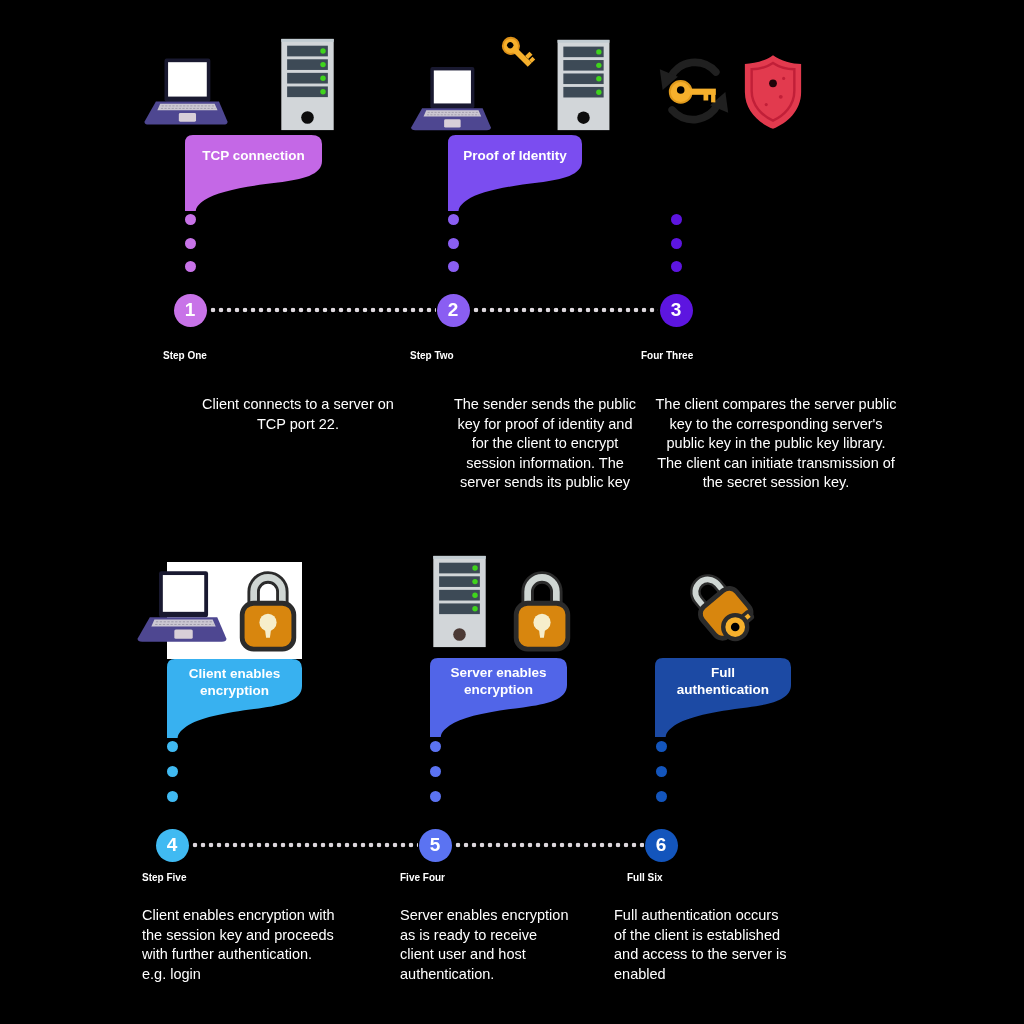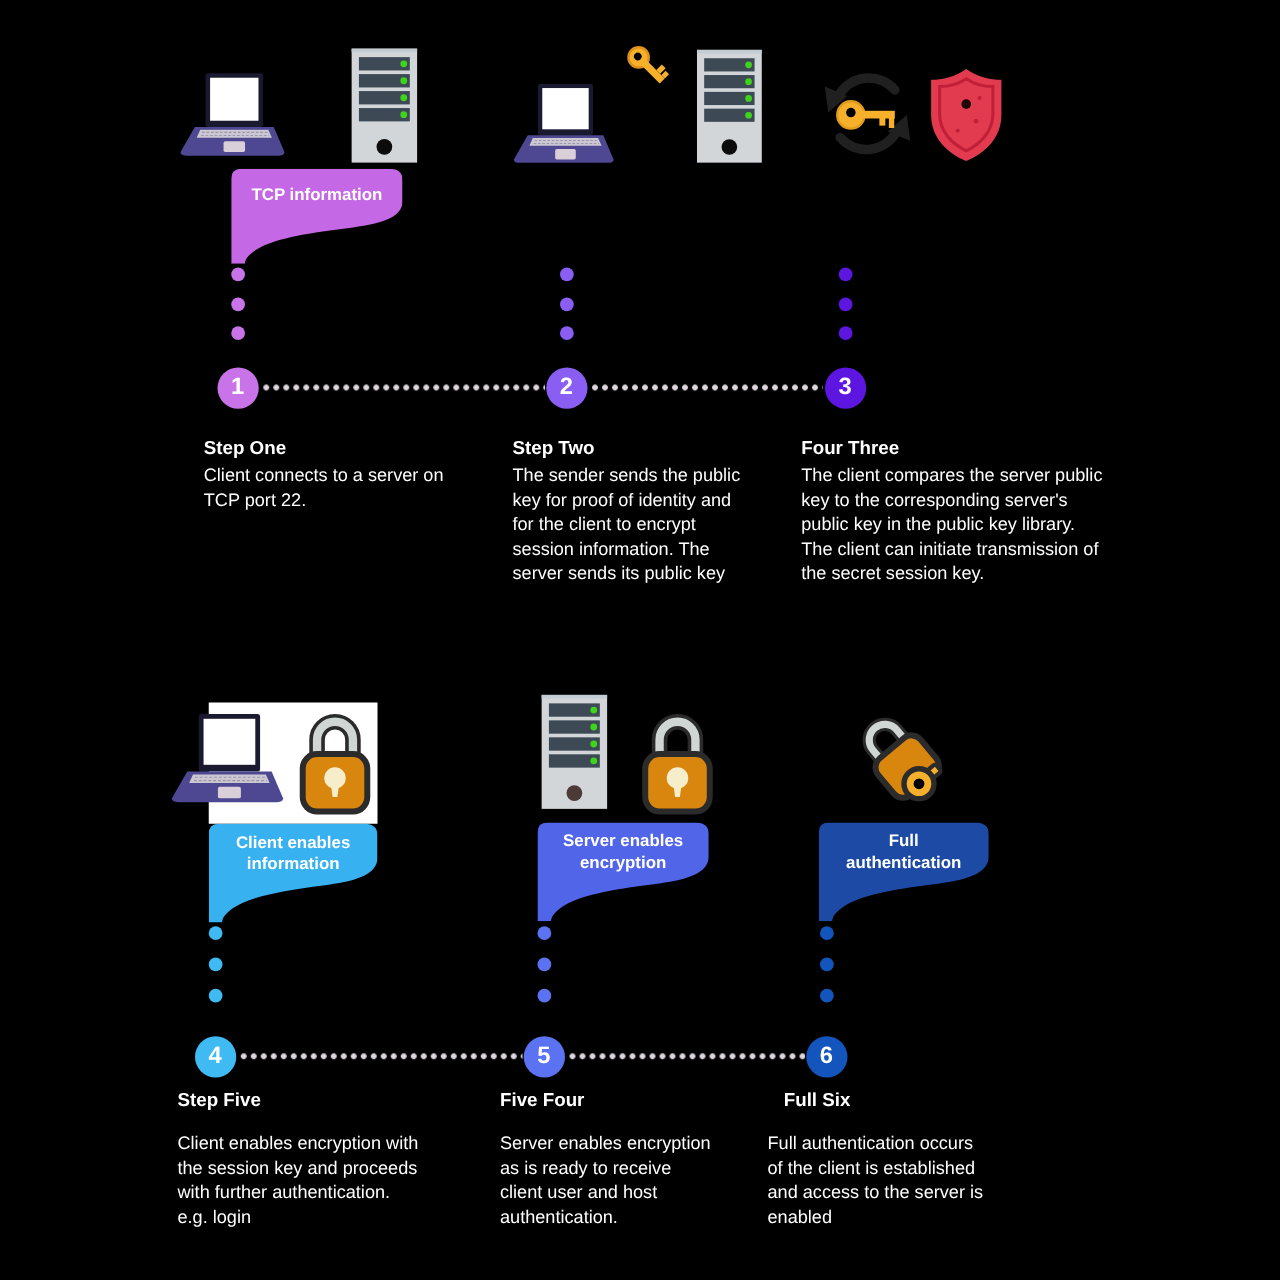--- a/index.html
+++ b/index.html
@@ -27,27 +27,27 @@
   .r1 .d1{top:184px;} .r1 .d2{top:208px;} .r1 .d3{top:231px;}
   .r2 .d1{top:196px;} .r2 .d2{top:221px;} .r2 .d3{top:246px;}
 
   .numcircle{position:absolute;width:33px;height:33px;border-radius:50%;
              display:flex;align-items:center;justify-content:center;
              font-weight:700;font-size:19px;color:#fff;}
   .r1 .numcircle{top:263.5px;} .r2 .numcircle{top:283.5px;}
   .s1 .numcircle{left:43.5px;} .s2 .numcircle{left:41.5px;} .s3 .numcircle{left:39.5px;}
   .s4 .numcircle{left:45.5px;} .s5 .numcircle{left:43.5px;} .s6 .numcircle{left:44.5px;}
 
-  .heading{position:absolute;margin:0;font-size:15px;font-weight:700;white-space:pre;}
+  .heading{position:absolute;margin:0;font-size:10px;font-weight:700;white-space:pre;}
   .r1 .heading{top:320px;} .r2 .heading{top:327px;}
   .s1 .heading{left:33px;} .s2 .heading{left:15px;} .s3 .heading{left:21px;}
   .s4 .heading{left:32px;text-align:center;} .s5 .heading{left:25px;} .s6 .heading{left:27px;}
   .bodytxt{position:absolute;margin:0;font-size:14.5px;line-height:19.5px;
            font-weight:500;white-space:pre-line;width:270px;}
-  .r1 .bodytxt{top:342px;} .r2 .bodytxt{top:361px;}
+  .r1 .bodytxt{top:365px;text-align:center;} .r2 .bodytxt{top:361px;}
   .s1 .bodytxt{left:33px;} .s2 .bodytxt{left:15px;} .s3 .bodytxt{left:21px;}
   .s4 .bodytxt{left:32px;} .s5 .bodytxt{left:25px;} .s6 .bodytxt{left:14px;}
 
   .icon{position:absolute;}
   .s1 .laptop{left:13px;top:28px;width:86px;height:70px;}
   .s1 .server{left:150px;top:6px;width:55px;height:97px;}
   .s2 .laptop{left:13px;top:37px;width:86px;height:66px;}
   .s2 .key{left:103px;top:3px;width:42px;height:42px;}
   .s2 .server{left:161px;top:7px;width:55px;height:96px;}
   .s3 .keysync{left:36px;top:23px;width:76px;height:76px;}
@@ -95,21 +95,21 @@
           <circle cx="44" cy="29.5" r="2.8"></circle>
         <circle cx="44" cy="43.5" r="2.8"></circle>
           <circle cx="44" cy="57.5" r="2.8"></circle>
       </g>
       <circle cx="28" cy="84" r="6.5" fill="#0c0c0c"></circle>
     </svg>
     <div class="banner b1">
       <svg viewBox="0 0 140 76" preserveAspectRatio="none">
         <path d="M8,0 L129,0 Q140,0 140,9 L140,26 C140,40 120,44.5 95,47.5 C60,51.5 33,56.5 20,65 C13.5,69.5 11.5,72 11,76 L0,76 L0,8 Q0,0 8,0 Z" fill="#c468e6"></path>
       </svg>
-      <div class="banner-label">TCP information</div>
+      <div class="banner-label">TCP connection</div>
     </div>
     <span class="vdot d1" style="background-color: rgb(200, 115, 232);"></span>
     <span class="vdot d2" style="background-color: rgb(200, 115, 232);"></span>
     <span class="vdot d3" style="background-color: rgb(200, 115, 232);"></span>
     <div class="numcircle" style="background-color: rgb(200, 115, 232);">1</div>
     <h3 class="heading">Step One</h3>
     <p class="bodytxt">Client connects to a server on
 TCP port 22.</p>
   </section>
 
@@ -141,20 +141,26 @@
           <rect x="7" y="52" width="42" height="11"></rect>
       </g>
       <g fill="#3fd41c">
         <circle cx="44" cy="15.5" r="2.8"></circle>
           <circle cx="44" cy="29.5" r="2.8"></circle>
         <circle cx="44" cy="43.5" r="2.8"></circle>
           <circle cx="44" cy="57.5" r="2.8"></circle>
       </g>
       <circle cx="28" cy="84" r="6.5" fill="#0c0c0c"></circle>
     </svg>
+    <div class="banner b2">
+      <svg viewBox="0 0 140 76" preserveAspectRatio="none">
+        <path d="M8,0 L129,0 Q140,0 140,9 L140,26 C140,40 120,44.5 95,47.5 C60,51.5 33,56.5 20,65 C13.5,69.5 11.5,72 11,76 L0,76 L0,8 Q0,0 8,0 Z" fill="#7b4df0"></path>
+      </svg>
+      <div class="banner-label">Proof of Identity</div>
+    </div>
     <span class="vdot d1" style="background-color: rgb(138, 94, 242);"></span>
     <span class="vdot d2" style="background-color: rgb(138, 94, 242);"></span>
     <span class="vdot d3" style="background-color: rgb(138, 94, 242);"></span>
     <div class="numcircle" style="background-color: rgb(138, 94, 242);">2</div>
     <h3 class="heading">Step Two</h3>
     <p class="bodytxt">The sender sends the public
 key for proof of identity and
 for the client to encrypt
 session information. The
 server sends its public key</p>
@@ -217,21 +223,21 @@
       <g fill="#f6eecb">
         <circle cx="31" cy="60" r="9"></circle>
         <path d="M27.5,65 L34.5,65 L33,76 L29,76 Z"></path>
       </g>
     </svg>
     <div class="banner b4 two">
       <svg viewBox="0 0 140 76" preserveAspectRatio="none">
         <path d="M8,0 L129,0 Q140,0 140,9 L140,26 C140,40 120,44.5 95,47.5 C60,51.5 33,56.5 20,65 C13.5,69.5 11.5,72 11,76 L0,76 L0,8 Q0,0 8,0 Z" fill="#38b1f0"></path>
       </svg>
       <div class="banner-label">Client enables
-information</div>
+encryption</div>
     </div>
     <span class="vdot d1" style="background-color: rgb(64, 186, 242);"></span>
     <span class="vdot d2" style="background-color: rgb(64, 186, 242);"></span>
     <span class="vdot d3" style="background-color: rgb(64, 186, 242);"></span>
     <div class="numcircle" style="background-color: rgb(64, 186, 242);">4</div>
     <h3 class="heading">Step Five</h3>
     <p class="bodytxt">Client enables encryption with
 the session key and proceeds
 with further authentication.
 e.g. login</p>

